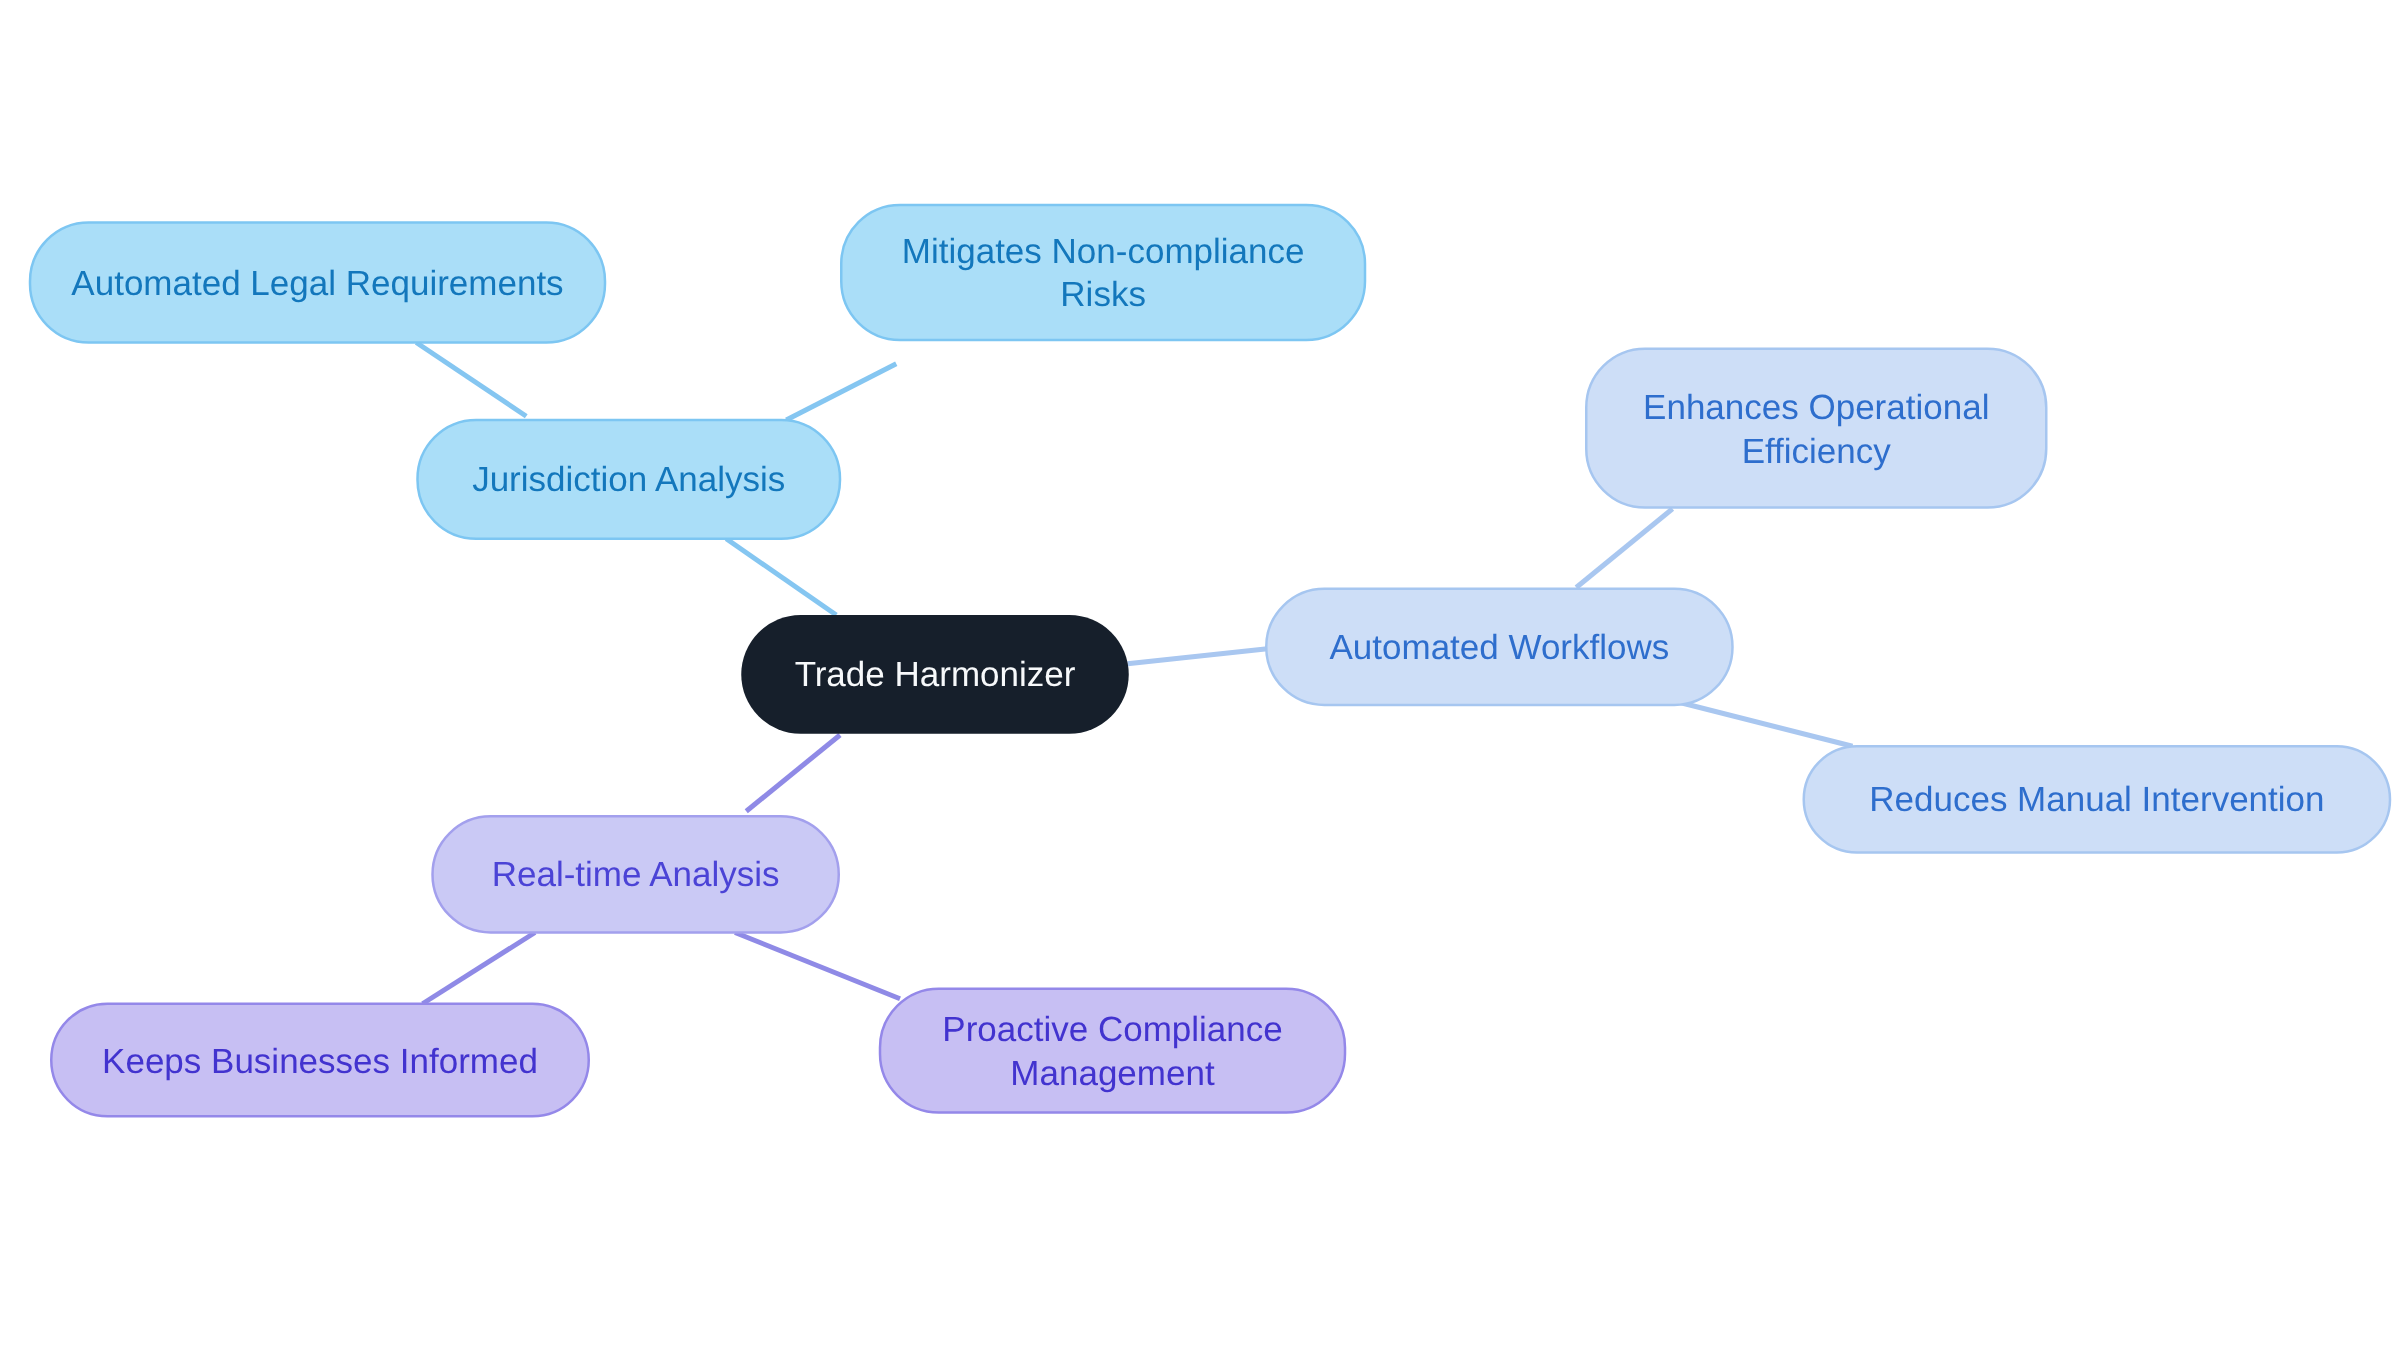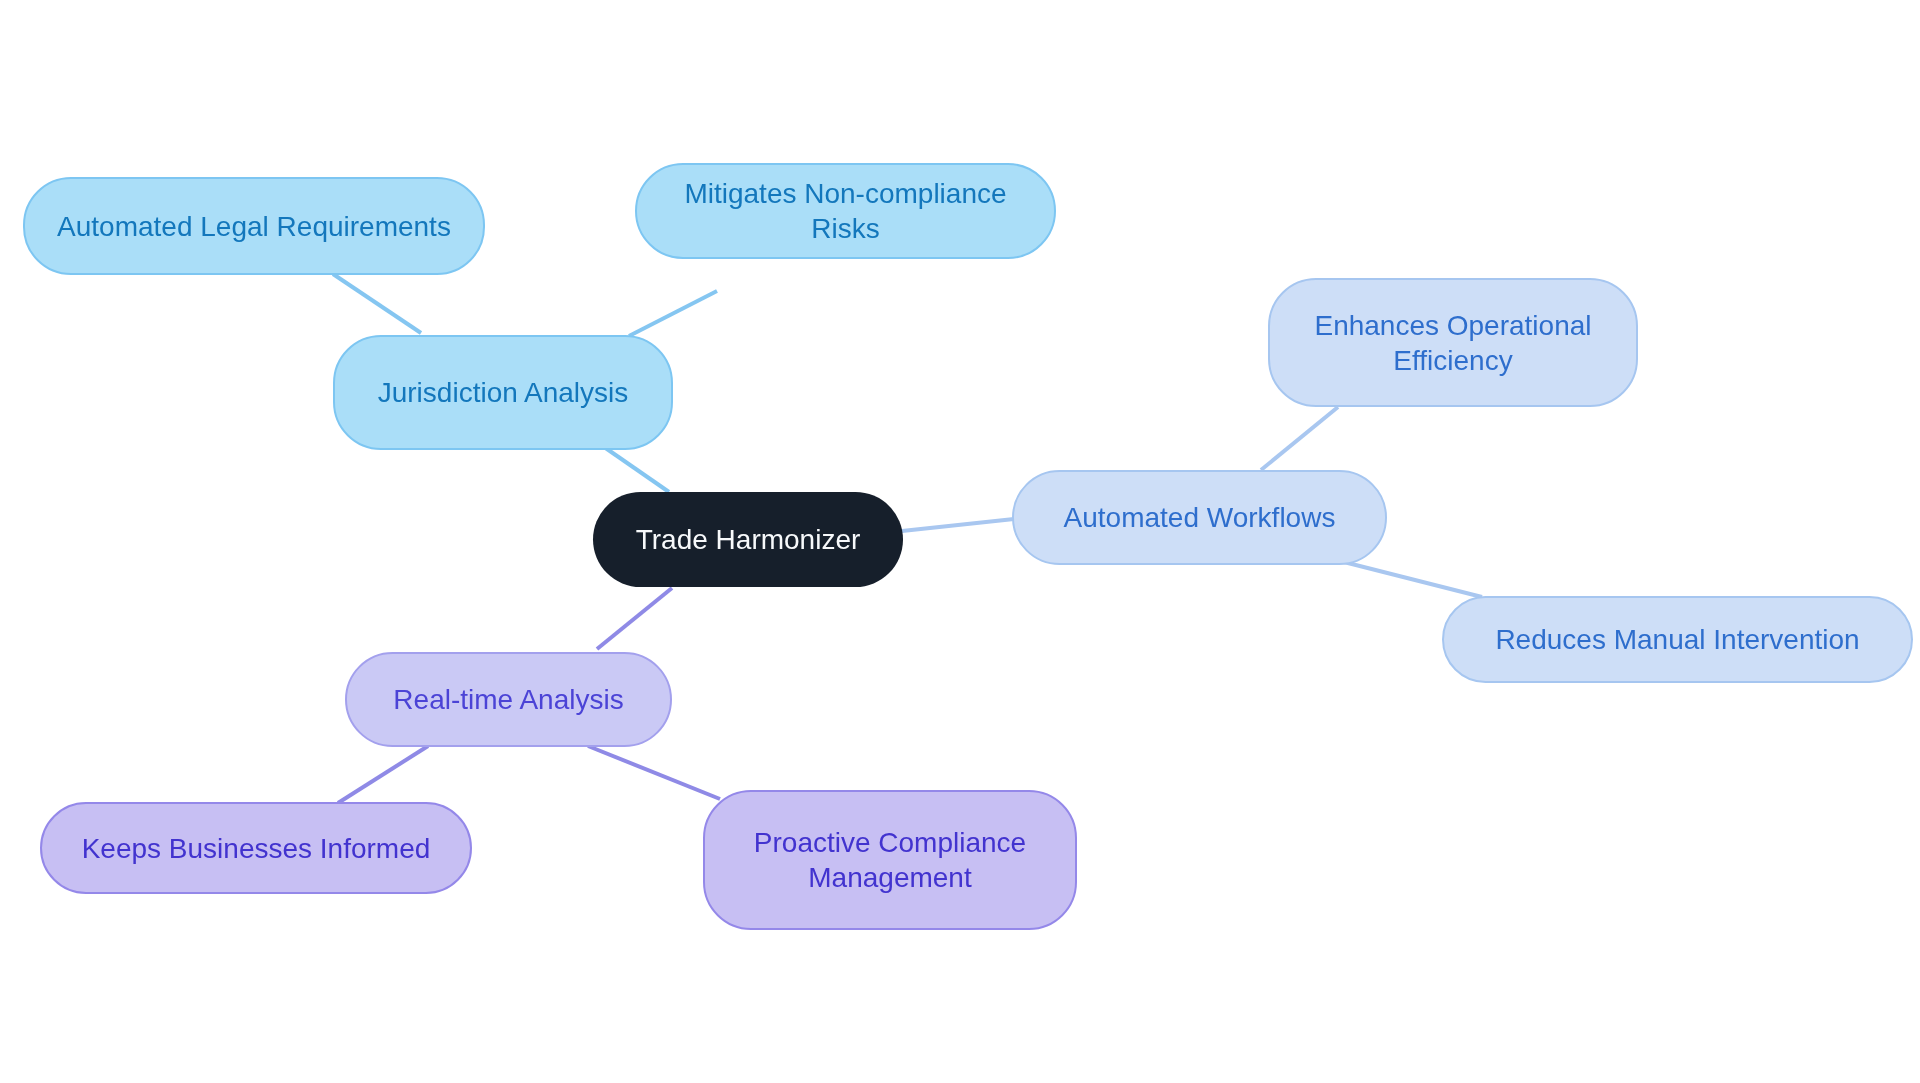--- a/index.html
+++ b/index.html
@@ -79,25 +79,25 @@
     <line class="edge b2" x1="1340" y1="561" x2="1482" y2="597"></line>
     <line class="edge b3" x1="672" y1="588" x2="597" y2="649"></line>
     <line class="edge b3" x1="428" y1="746" x2="338" y2="803"></line>
     <line class="edge b3" x1="588" y1="746" x2="720" y2="799"></line>
   </svg>
 
   <div class="node b1" style="left:23px; top:177px; width:462px; height:98px;">
     <span>Automated Legal Requirements</span>
   </div>
 
-  <div class="node b1" style="left:635px; top:163px; width:421px; height:96px;text-align:center;">
+  <div class="node b1" style="left:672px; top:163px; width:421px; height:110px;text-align:center;">
     <span>Mitigates Non-compliance Risks</span>
   </div>
 
-  <div class="node b1" style="left:333px; top:335px; width:340px; height:115px;">
+  <div class="node b1" style="left:333px; top:335px; width:340px; height:97px;">
     <span>Jurisdiction Analysis</span>
   </div>
 
   <div class="node root" style="left:593px; top:492px; width:310px; height:95px;">
     <span>Trade Harmonizer</span>
   </div>
 
   <div class="node b2" style="left:1268px; top:278px; width:370px; height:129px;">
     <span>Enhances Operational Efficiency</span>
   </div>
@@ -111,17 +111,17 @@
   </div>
 
   <div class="node b3" style="left:345px; top:652px; width:327px; height:95px;">
     <span>Real-time Analysis</span>
   </div>
 
   <div class="node b3c" style="left:40px; top:802px; width:432px; height:92px;align-items:center;">
     <span>Keeps Businesses Informed</span>
   </div>
 
-  <div class="node b3c" style="left:703px; top:790px; width:374px; height:140px;">
+  <div class="node b3c" style="left:703px; top:790px; width:374px; height:101px;">
     <span>Proactive Compliance Management</span>
   </div>
 
 </div>
 
 </body></html>

